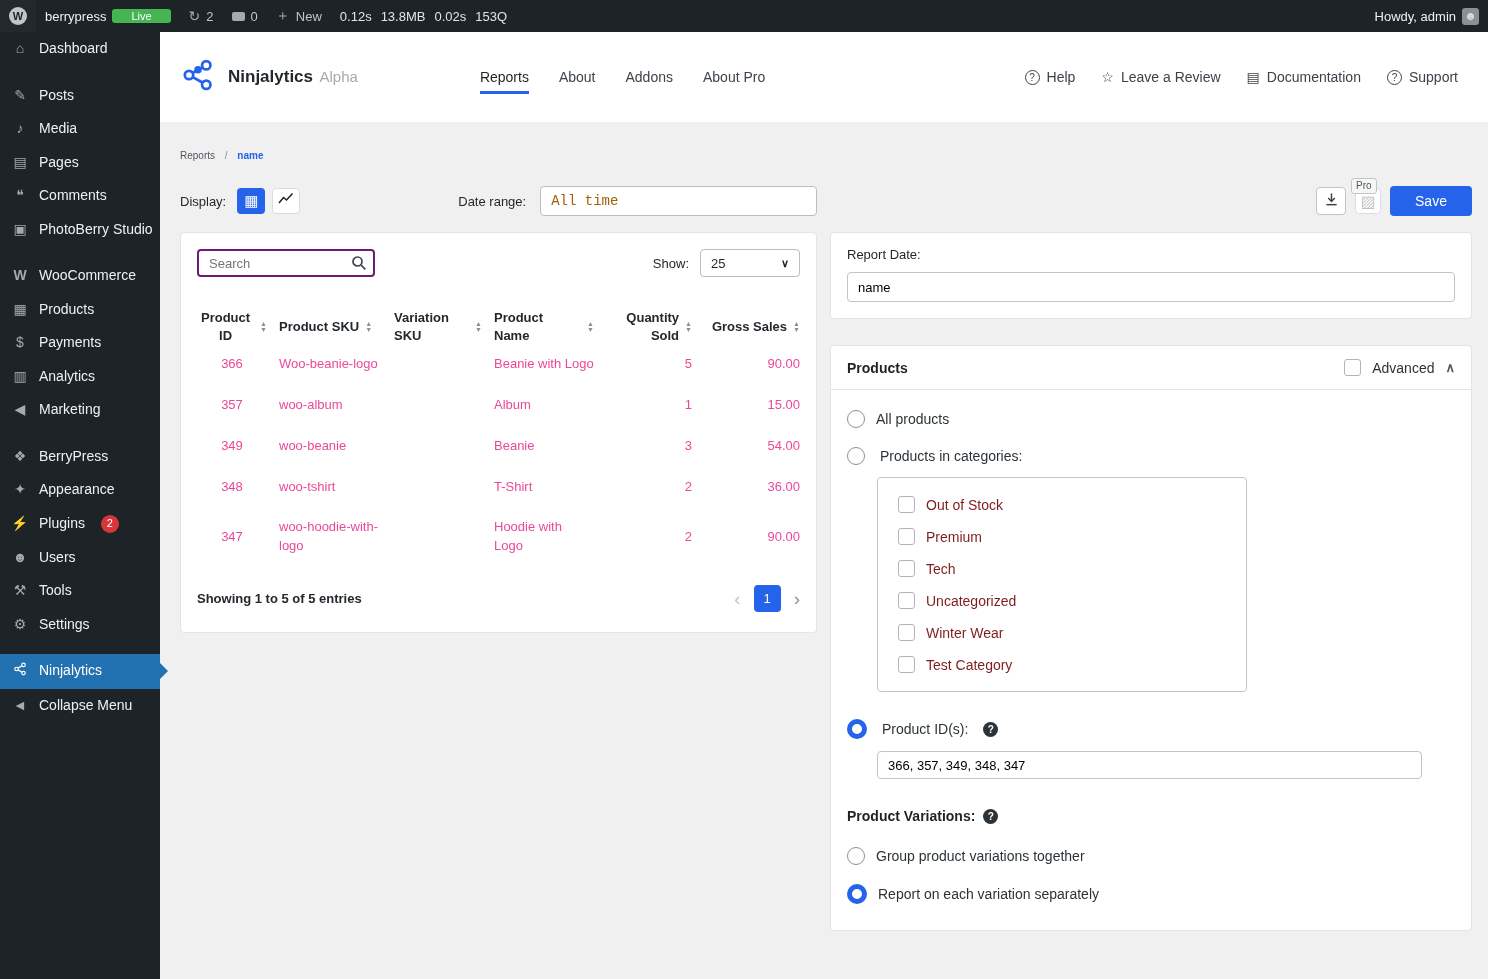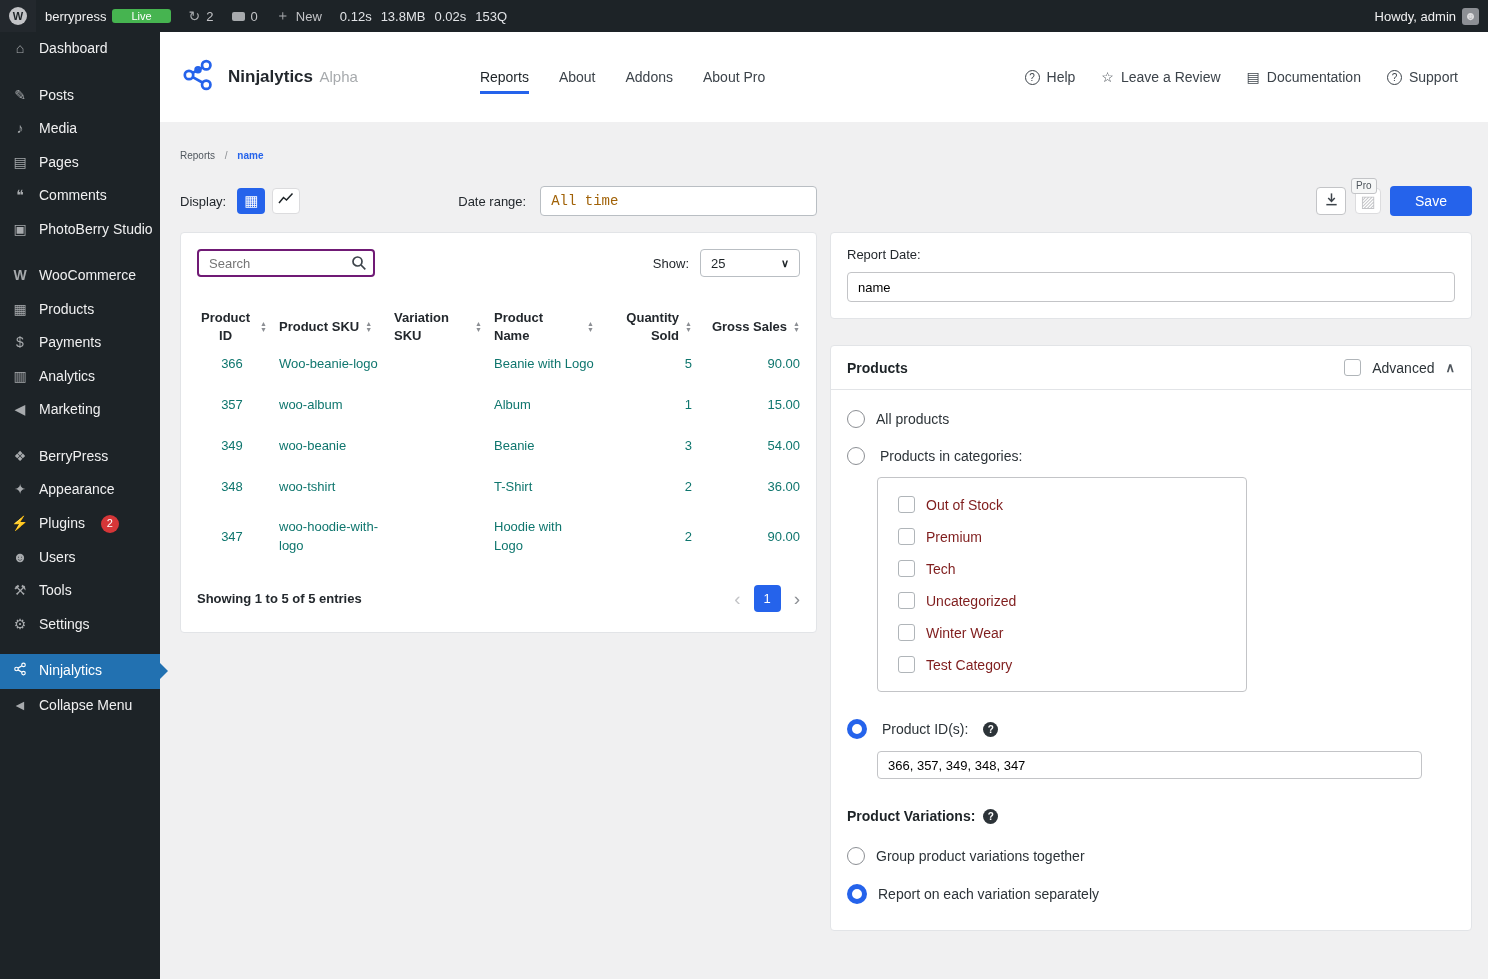--- a/index.html
+++ b/index.html
@@ -96,21 +96,21 @@
   .thead { display:flex; margin-top:32px; }
   .th { font-weight:bold; font-size:13px; color:#23282d; display:flex; align-items:center; gap:6px;
     line-height:1.35; padding-right:12px; cursor:pointer; }
   .sort { display:flex; flex-direction:column; line-height:6px; font-size:7px; color:#8c8f94; }
   .c1 { flex:0 0 82px;  justify-content:flex-end; text-align:center; }
   .c2 { flex:0 0 115px; }
   .c3 { flex:0 0 100px; }
   .c4 { flex:0 0 112px; }
   .c5 { flex:0 0 98px;  justify-content:flex-end; text-align:right; }
   .c6 { flex:0 0 96px;  justify-content:flex-end; text-align:right; padding-right:0; }
-  .trow { display:flex; align-items:center; padding:11px 0; font-size:13px; color:#0f766e; }
+  .trow { display:flex; align-items:center; padding:11px 0; font-size:13px; color:#ec4899; }
   .td { line-height:1.45; padding-right:12px; }
   .td.c1,.td.c5,.td.c6 { display:block; }
   .td.c6 { padding-right:0; }
   .tfoot { display:flex; justify-content:space-between; align-items:center; margin-top:18px; }
   .summary { font-size:13px; font-weight:bold; color:#23282d; }
   .pager { display:flex; align-items:center; gap:13px; }
   .pg-prev { color:#c3c4c7; font-size:19px; cursor:default; }
   .pg-num { width:27px; height:27px; background:#2563eb; color:#fff; border-radius:4px;
     display:flex; align-items:center; justify-content:center; font-size:13px; cursor:pointer; }
   .pg-next { color:#8c8f94; font-size:19px; cursor:default; }

